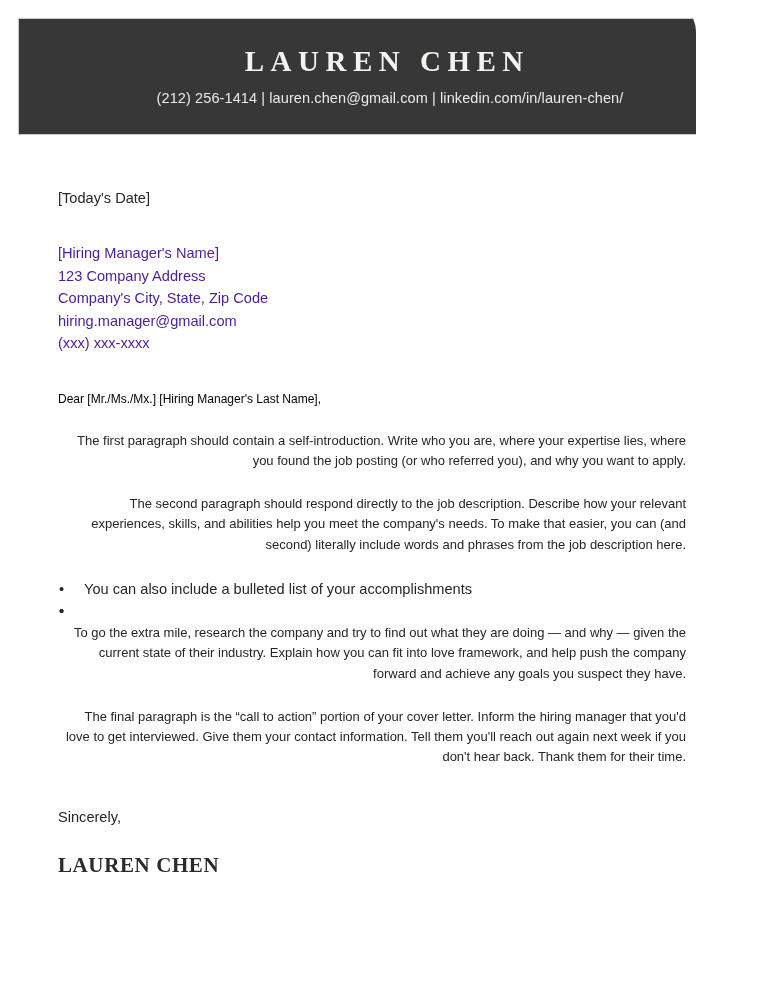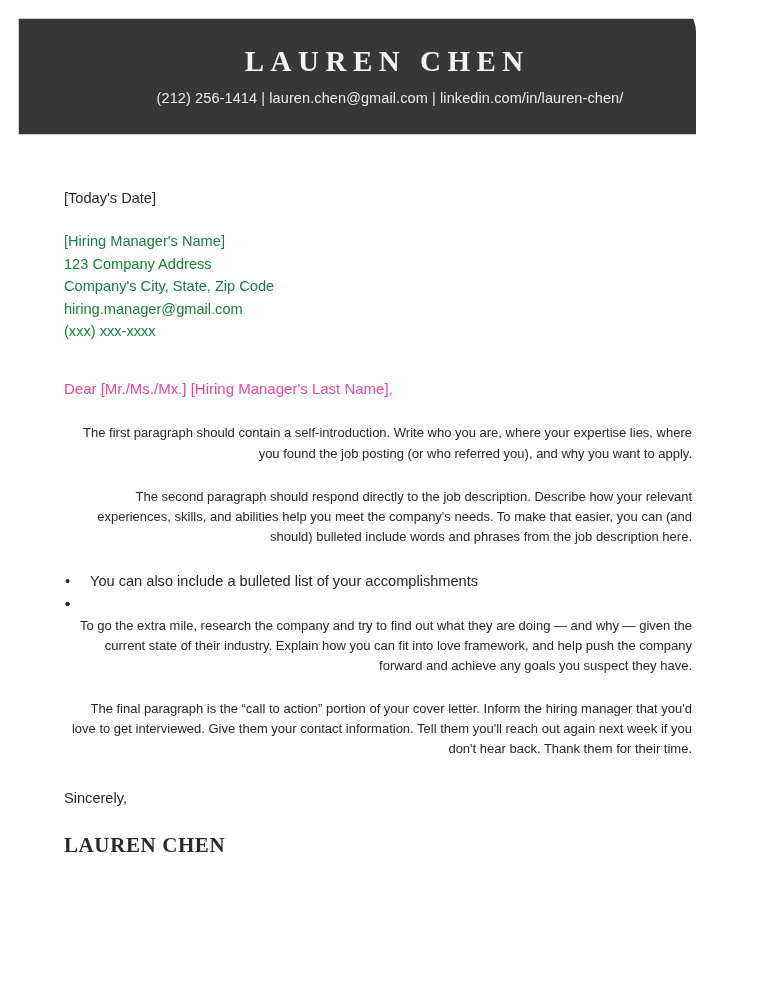--- a/index.html
+++ b/index.html
@@ -59,48 +59,48 @@
     color: #eceaea;
     letter-spacing: 0.1px;
     line-height: 1.2;
     margin: 10px 0 0 12px;
     white-space: nowrap;
   }
 
   
   .letter {
     position: absolute;
-    left: 64px;
+    left: 58px;
     top: 170px;
     width: 628px;
   }
 
   .date-line {
     font-size: 14.6px;
     color: #262626;
     line-height: 1.5;
     margin: 0;
     padding-top: 18px;
   }
 
   .recipient-block {
-    margin-top: 20px;
-    color: #15803d;
+    margin-top: 32px;
+    color: #4c1d95;
     font-size: 14.6px;
     line-height: 1.55;
   }
   .recipient-line {
     margin: 0;
     white-space: nowrap;
   }
 
   .salutation {
     margin-top: 35px;
-    font-size: 15px;
-    color: #ec4899;
+    font-size: 12px;
+    color: #000000;
     line-height: 1.5;
   }
 
   .body-paragraph {
     margin-top: 23px;
     font-size: 13px;
     color: #262626;
     line-height: 1.55;
     text-align: right;
   }
@@ -121,21 +121,21 @@
   .bullet-marker {
     position: absolute;
     left: 1px;
     top: 0;
     font-size: 14.6px;
     line-height: 1.55;
     color: #262626;
   }
 
   .closing {
-    margin-top: 28px;
+    margin-top: 40px;
     font-size: 14.6px;
     color: #262626;
     line-height: 1.5;
   }
 
   .signature-name {
     margin-top: 24px;
     font-family: "Liberation Serif", serif;
     font-size: 21px;
     font-weight: 700;
@@ -163,21 +163,21 @@
       <div class="recipient-line">123 Company Address</div>
       <div class="recipient-line">Company's City, State, Zip Code</div>
       <div class="recipient-line">hiring.manager@gmail.com</div>
       <div class="recipient-line">(xxx) xxx-xxxx</div>
     </div>
 
     <div class="salutation">Dear [Mr./Ms./Mx.] [Hiring Manager's Last Name],</div>
 
     <p class="body-paragraph">The first paragraph should contain a self-introduction. Write who you are, where your expertise lies, where you found the job posting (or who referred you), and why you want to apply.</p>
 
-    <p class="body-paragraph">The second paragraph should respond directly to the job description. Describe how your relevant experiences, skills, and abilities help you meet the company's needs. To make that easier, you can (and should) bulleted include words and phrases from the job description here.</p>
+    <p class="body-paragraph">The second paragraph should respond directly to the job description. Describe how your relevant experiences, skills, and abilities help you meet the company's needs. To make that easier, you can (and second) literally include words and phrases from the job description here.</p>
 
     <ul class="bullet-list">
       <li class="bullet-item">
         <span class="bullet-marker">•</span>
         <span>You can also include a bulleted list of your accomplishments</span>
       </li>
       <li class="bullet-item">
         <span class="bullet-marker">•</span>
       </li>
       <li class="bullet-item">

